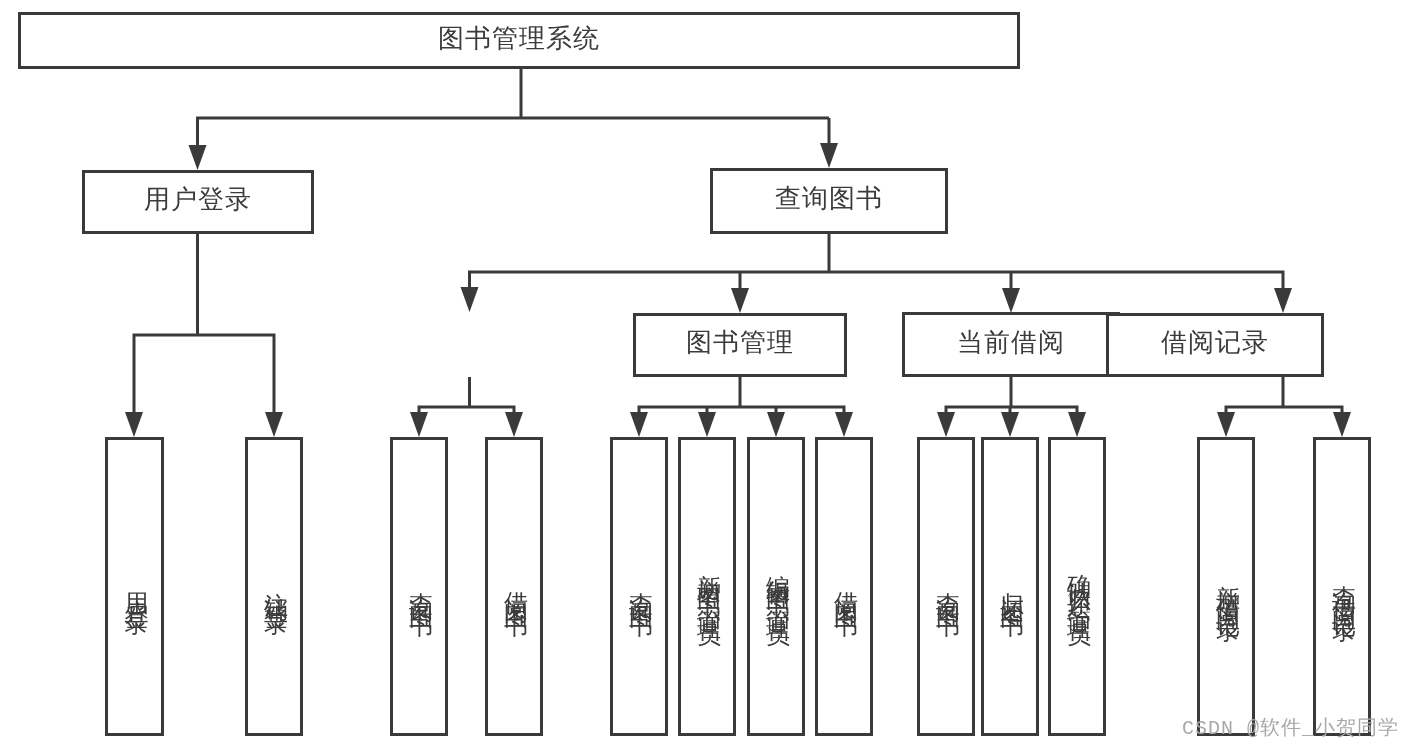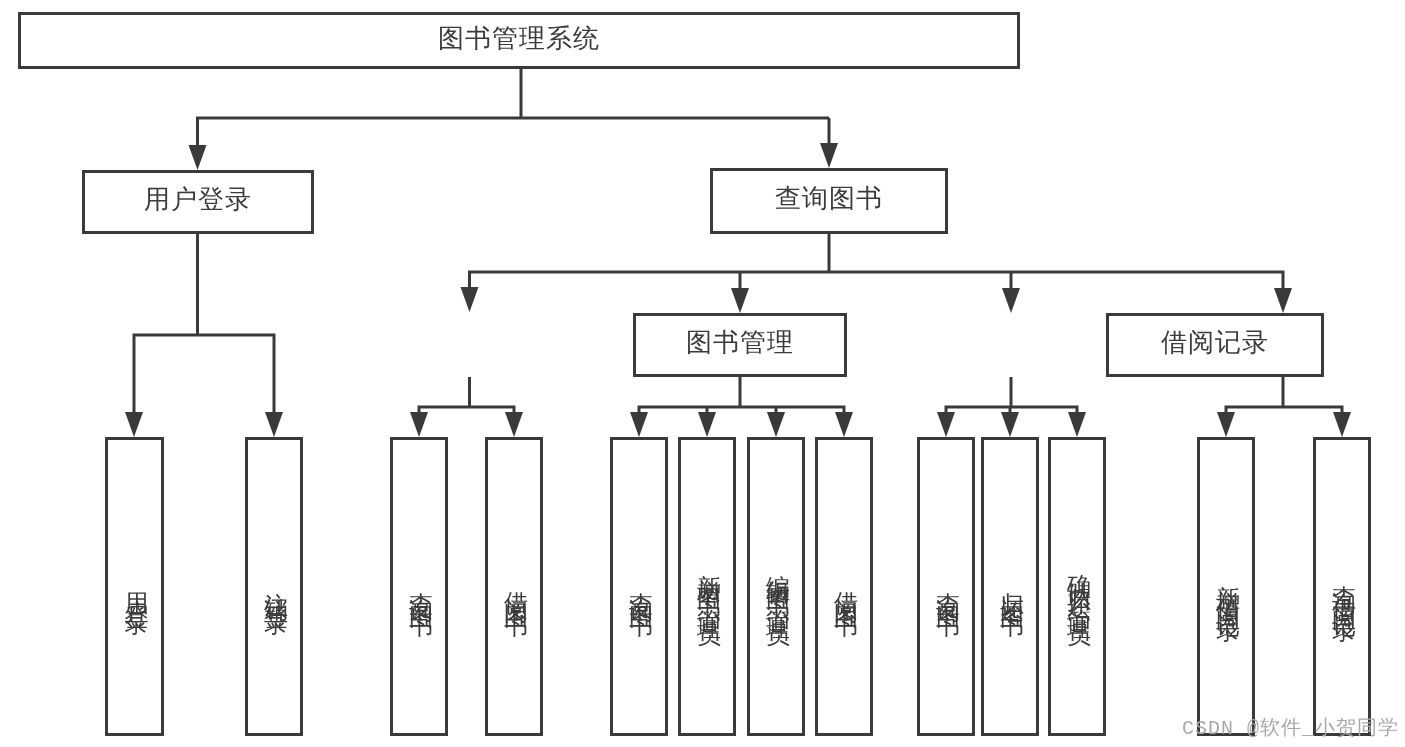--- a/index.html
+++ b/index.html
@@ -98,20 +98,21 @@
       <polygon points="1333,412 1351,412 1342,437" fill="#3a3a3a" stroke="none"></polygon>
     </g>
   </svg>
 
   <div class="node" style="left:18px;top:12px;width:1002px;height:57px">图书管理系统</div>
 
   <div class="node" style="left:82px;top:170px;width:232px;height:64px">用户登录</div>
   <div class="node" style="left:710px;top:168px;width:238px;height:66px">查询图书</div>
 
   <div class="node" style="left:633px;top:313px;width:214px;height:64px">图书管理</div>
+  <div class="node" style="left:902px;top:312px;width:218px;height:65px">当前借阅</div>
   <div class="node" style="left:1106px;top:313px;width:218px;height:64px">借阅记录</div>
 
   <div class="node vnode" style="left:105px;top:437px;width:59px;height:299px">用户登录</div>
   <div class="node vnode" style="left:245px;top:437px;width:58px;height:299px">注销登录</div>
 
   <div class="node vnode" style="left:390px;top:437px;width:58px;height:299px">查询图书</div>
   <div class="node vnode" style="left:485px;top:437px;width:58px;height:299px">借阅图书</div>
 
   <div class="node vnode" style="left:610px;top:437px;width:58px;height:299px">查询图书</div>
   <div class="node vnode" style="left:678px;top:437px;width:58px;height:299px">新增图书（管理员）</div>

